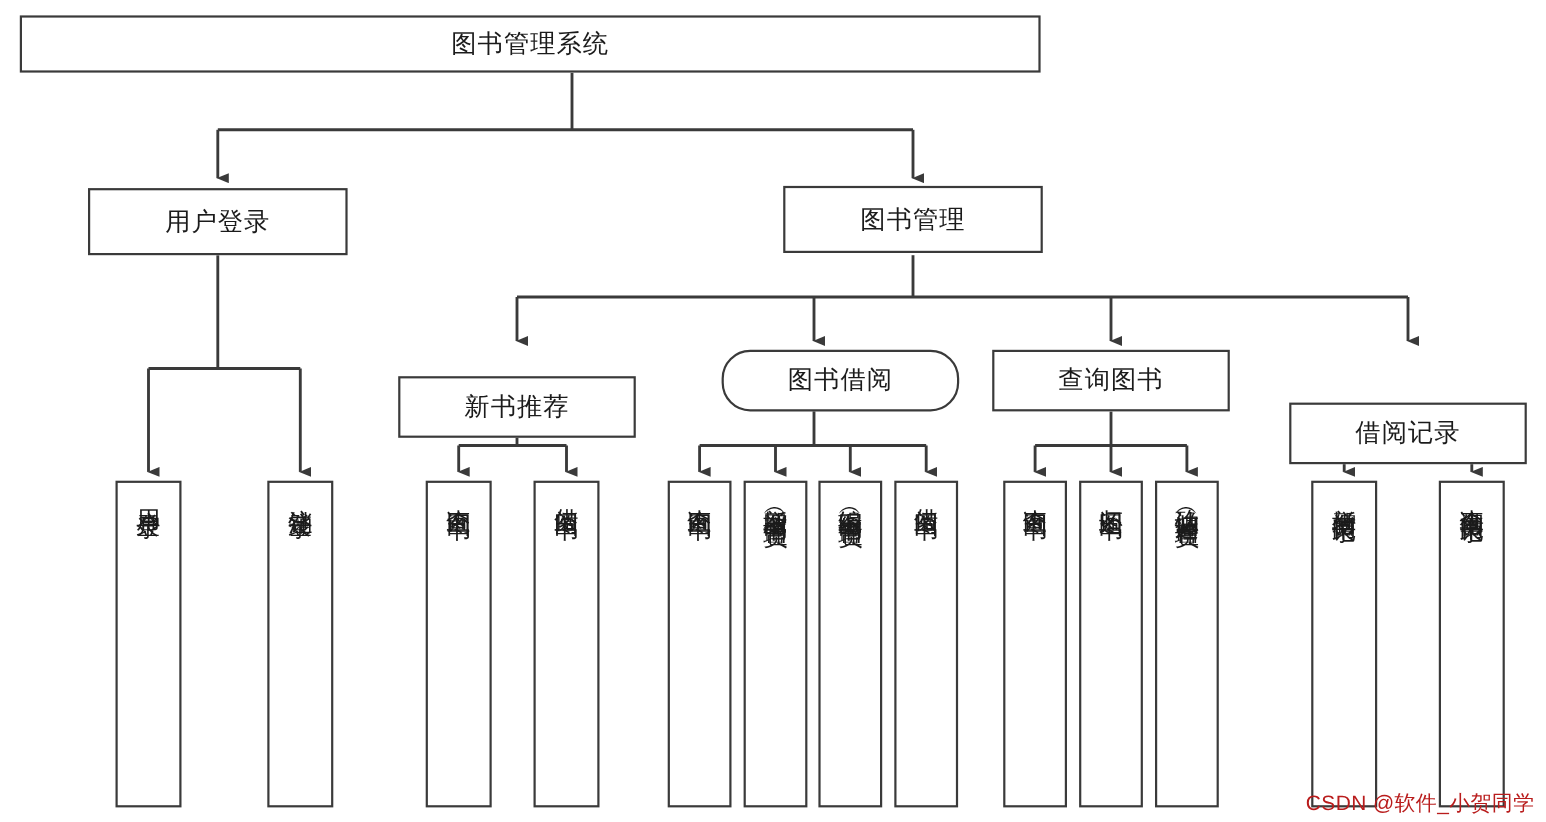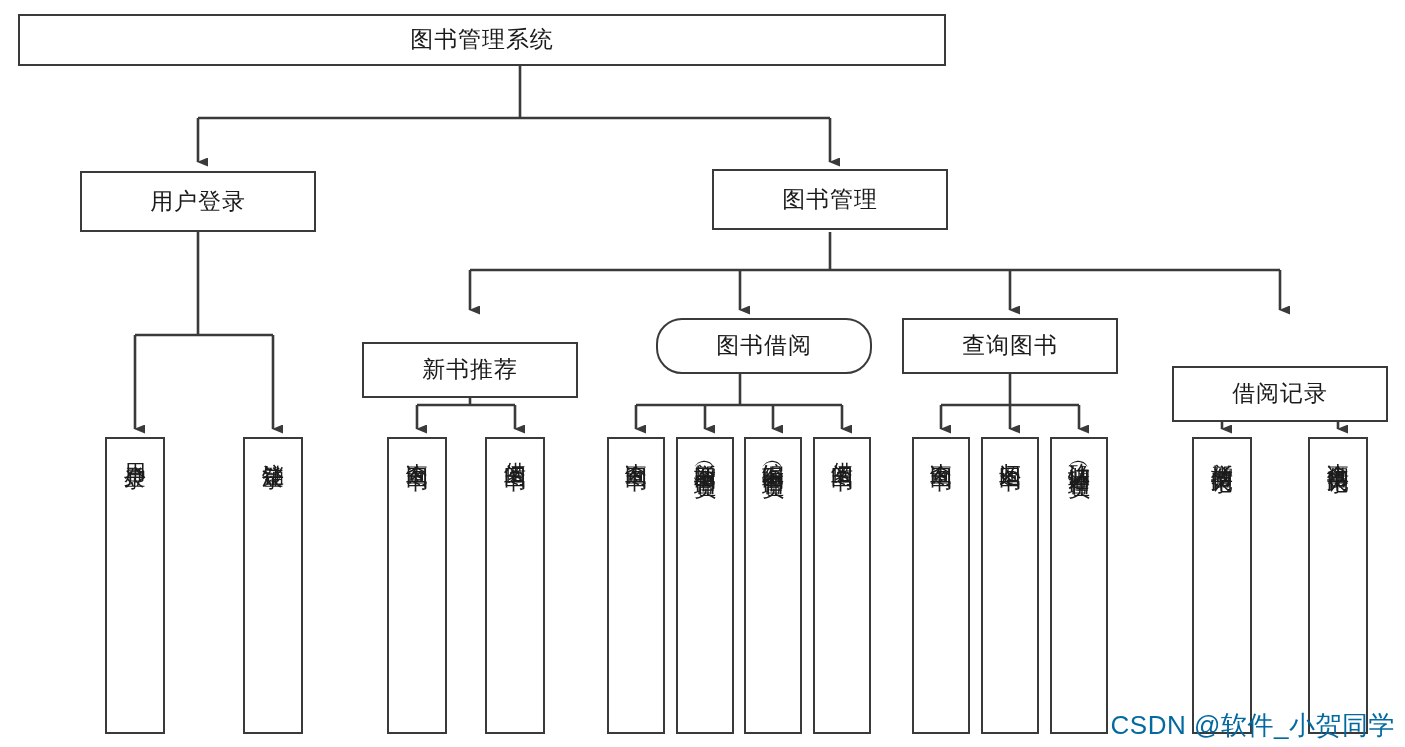--- a/index.html
+++ b/index.html
@@ -57,22 +57,22 @@
     font-size: 22px;
     line-height: 1.18;
     letter-spacing: 0.10em;
     white-space: nowrap;
     margin: 0 auto;
   }
   .watermark {
     position: absolute;
     right: 10px;
     bottom: 4px;
-    font-size: 26px;
-    color: #0369a1;
+    font-size: 19px;
+    color: #b91c1c;
     letter-spacing: 0.02em;
     white-space: nowrap;
     z-index: 6;
     pointer-events: none;
   }
 </style>
 </head>
 <body>
 
 <div id="diagram-root">

